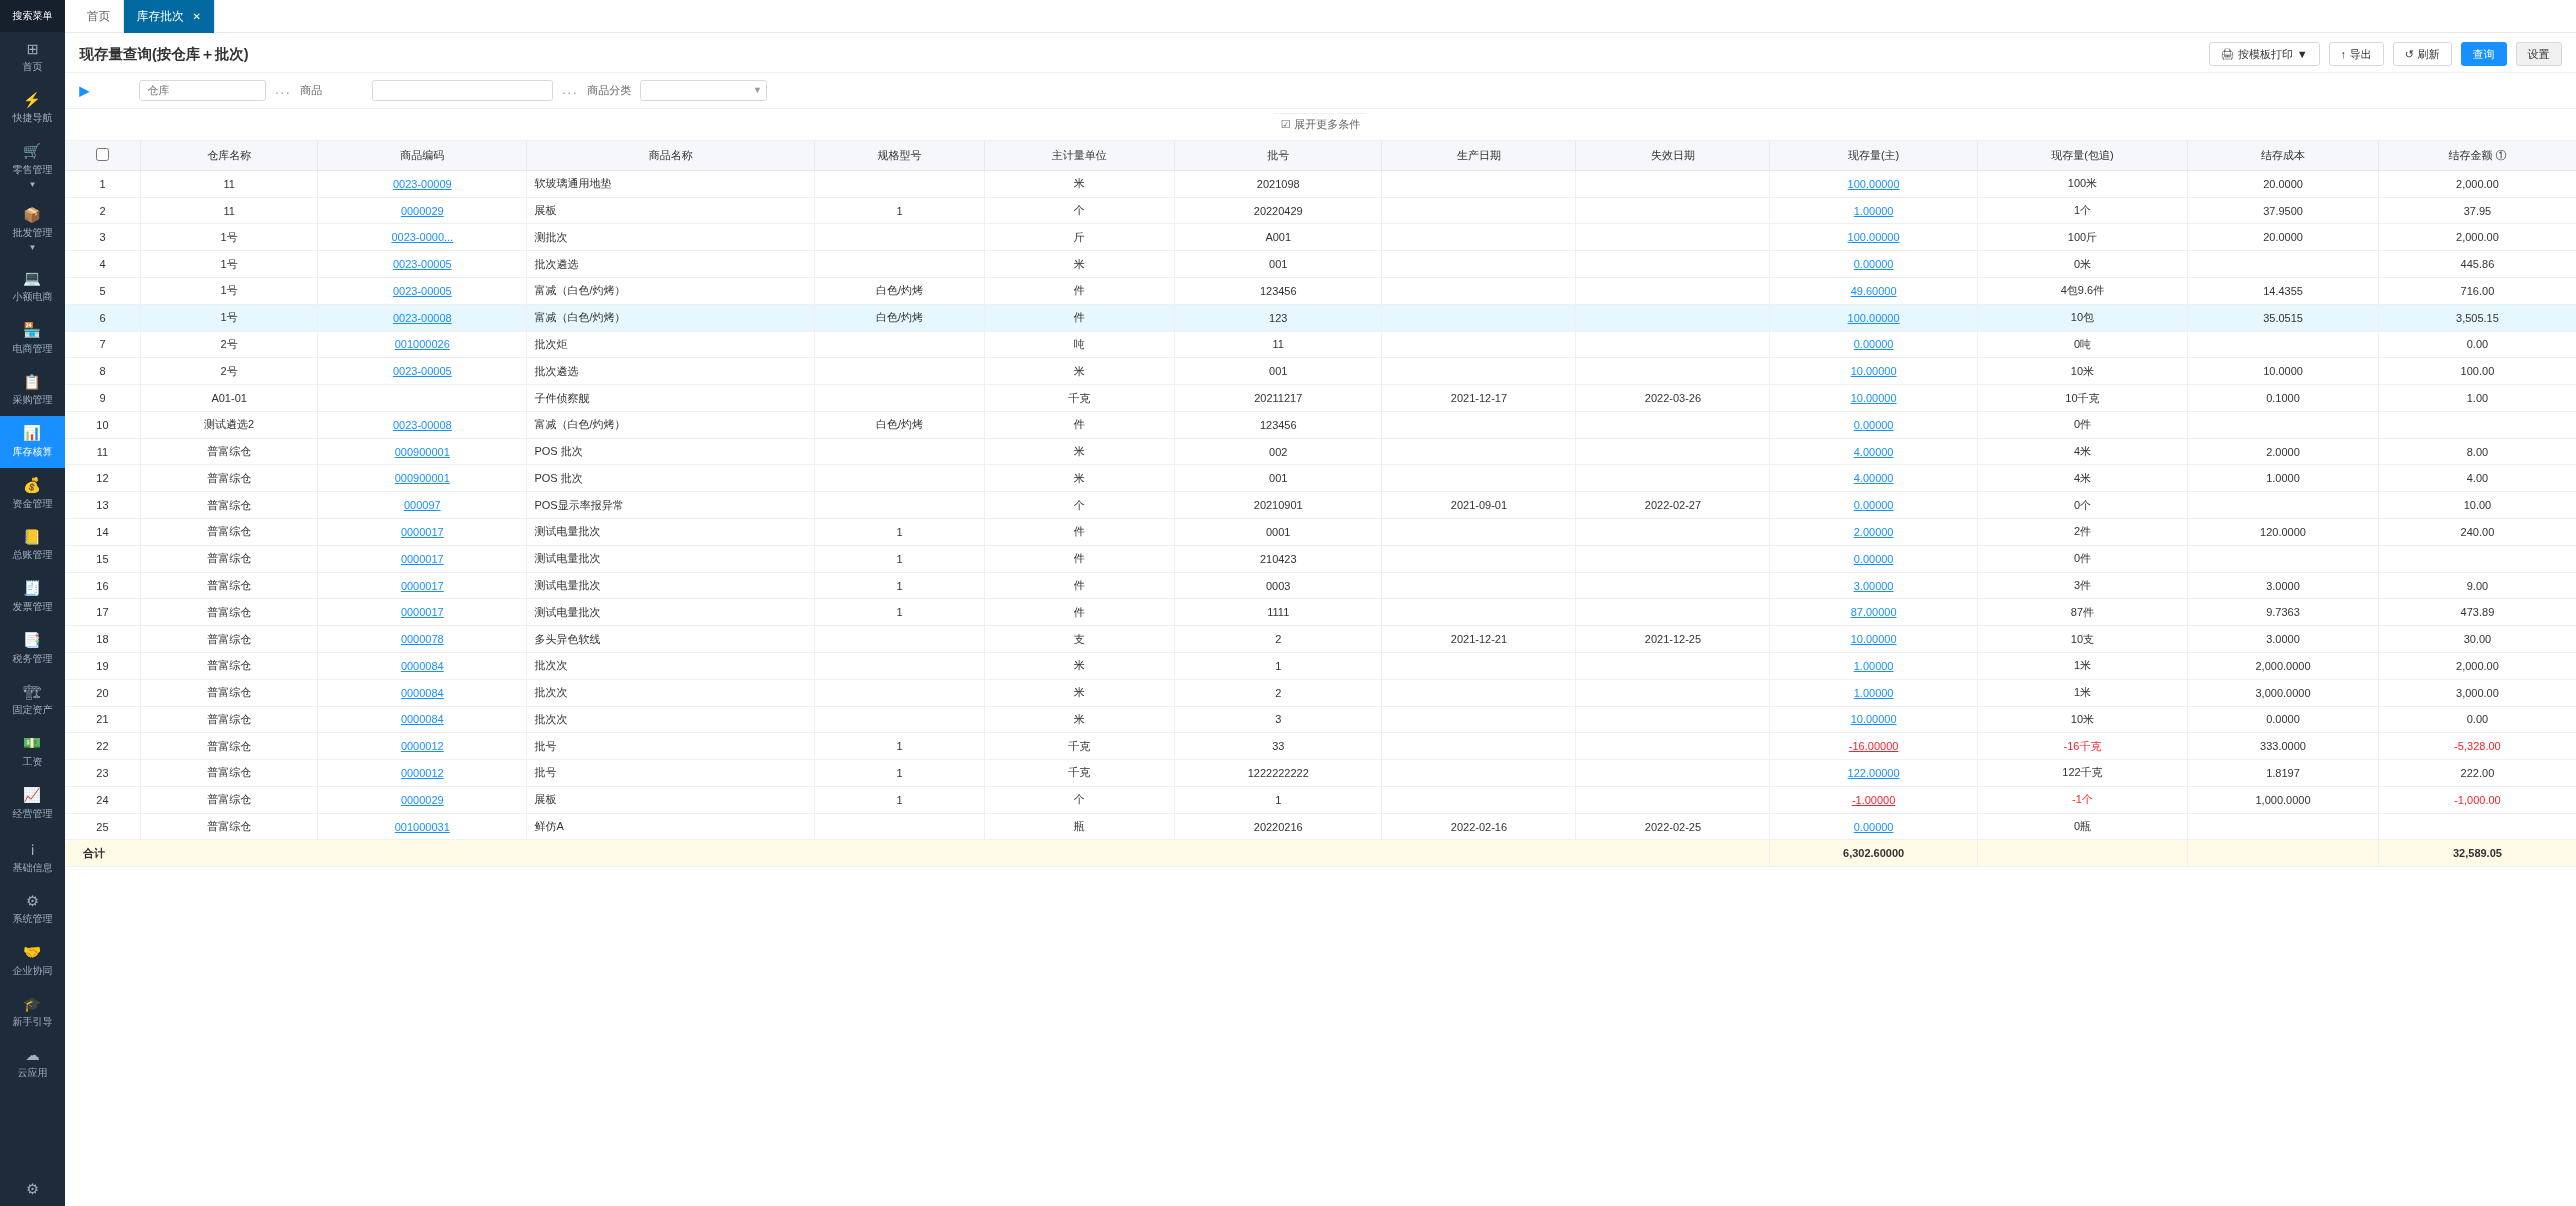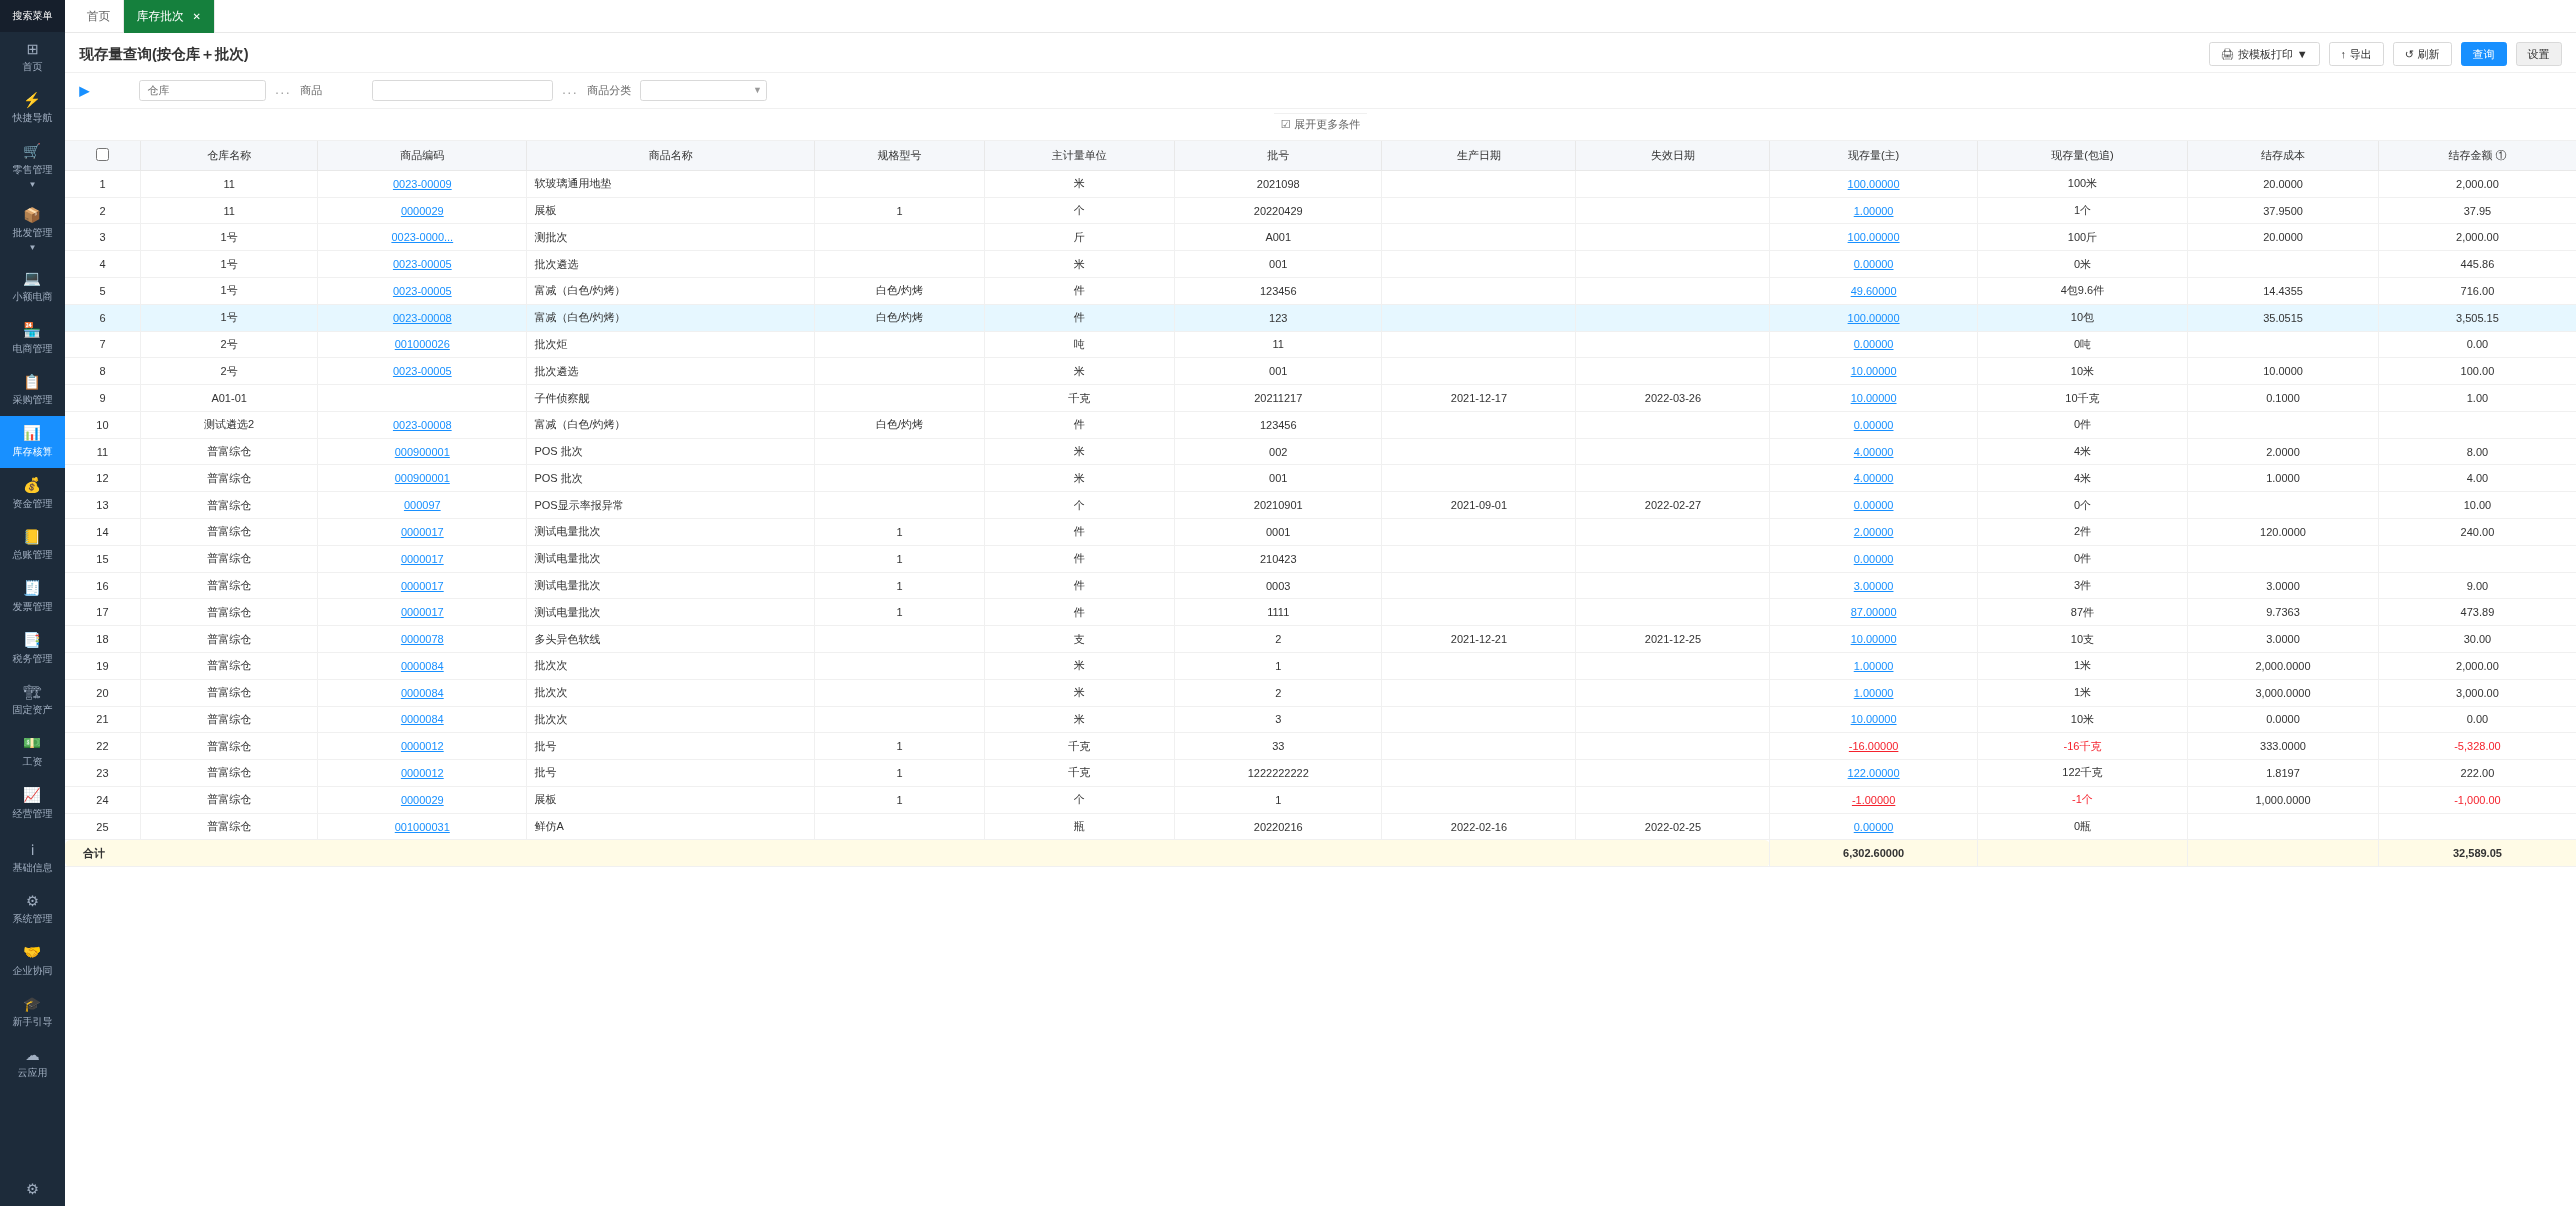--- a/index.html
+++ b/index.html
@@ -71,21 +71,21 @@
     .tab-item {
       padding: 0 12.7px;
       height: 33px;
       line-height: 33px;
       cursor: pointer;
       color: #666;
       font-size: 11.8px;
       border-right: 0.9px solid #e8e8e8;
     }
     .tab-item.active {
-      background: #15803d;
+      background: #0369a1;
       color: #fff;
     }
     .tab-close {
       margin-left: 5.4px;
       font-size: 10px;
       cursor: pointer;
     }
 
     
     .content {

